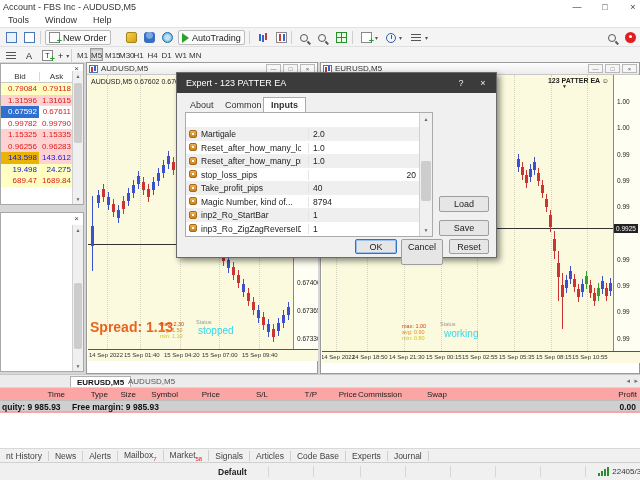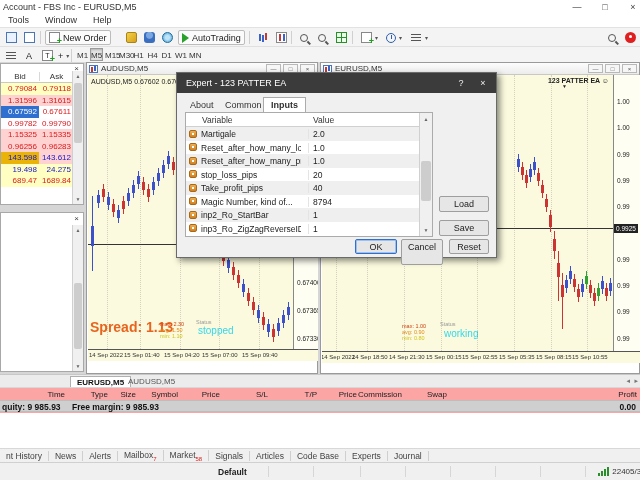--- a/index.html
+++ b/index.html
@@ -116,21 +116,21 @@
   #st-profile{position:absolute;left:218px;top:4px;font-size:8.5px;font-weight:bold;color:#222;}
   #st-traffic{position:absolute;left:598px;top:4px;font-size:8px;color:#333;white-space:nowrap;}
   .tr-bars span{display:inline-block;width:2px;background:#2a8f2a;margin-right:1px;vertical-align:bottom;}
 </style>
 </head>
 <body>
 
 <div id="app">
 
   <div class="abs" id="titlebar">
-    <span class="t">Account - FBS Inc - EURUSD,M5</span>
+    <span class="t">Account - FBS Inc - AUDUSD,M5</span>
     <span class="winbtn" style="left:566px">—</span>
     <span class="winbtn" style="left:594px">□</span>
     <span class="winbtn" style="left:622px">×</span>
   </div>
 
   <div class="abs" id="toolbar1">
     <div class="tbtn" style="left:2px">
         <span class="ticon i-sq"></span>
       </div>
     <div class="tbtn" style="left:20px">
@@ -517,41 +517,37 @@
     <div class="abs" id="dialog" style="top:9px">
       <div id="dlg-title">
         <span class="txt">Expert - 123 PATTER EA</span>
         <span class="dlg-tb" style="right:26px">?</span>
         <span class="dlg-tb" style="right:4px">×</span>
       </div>
       <div class="dtab" style="left:5px">About</div>
       <div class="dtab" style="left:40px">Common</div>
       <div class="dtab active" style="left:86px">Inputs</div>
       <div id="dtable">
-        <div class="dth">
-          <span style="left:16px">Variable</span>
-          <span style="left:127px">Value</span>
-        </div>
         <div id="drows" style="position:absolute;left:0;top:14px;width:233px">
             <div class="drow alt" style="top: 0px;">
               <div class="ric"></div>
               <div class="nm">Martigale</div>
               <div class="vl">2.0</div>
             </div>
             <div class="drow" style="top: 13.5px;">
               <div class="ric"></div>
               <div class="nm">Reset_after_how_many_loss</div>
               <div class="vl">1.0</div>
             </div>
             <div class="drow alt" style="top: 27px;">
               <div class="ric"></div>
               <div class="nm">Reset_after_how_many_profit</div>
               <div class="vl">1.0</div>
             </div>
-            <div class="drow" style="top: 40.5px;">
+            <div class="drow" style="top: 40.5px; text-align: right;">
               <div class="ric"></div>
               <div class="nm">stop_loss_pips</div>
               <div class="vl">20</div>
             </div>
             <div class="drow alt" style="top: 54px;">
               <div class="ric"></div>
               <div class="nm">Take_profit_pips</div>
               <div class="vl">40</div>
             </div>
             <div class="drow" style="top: 67.5px;">

